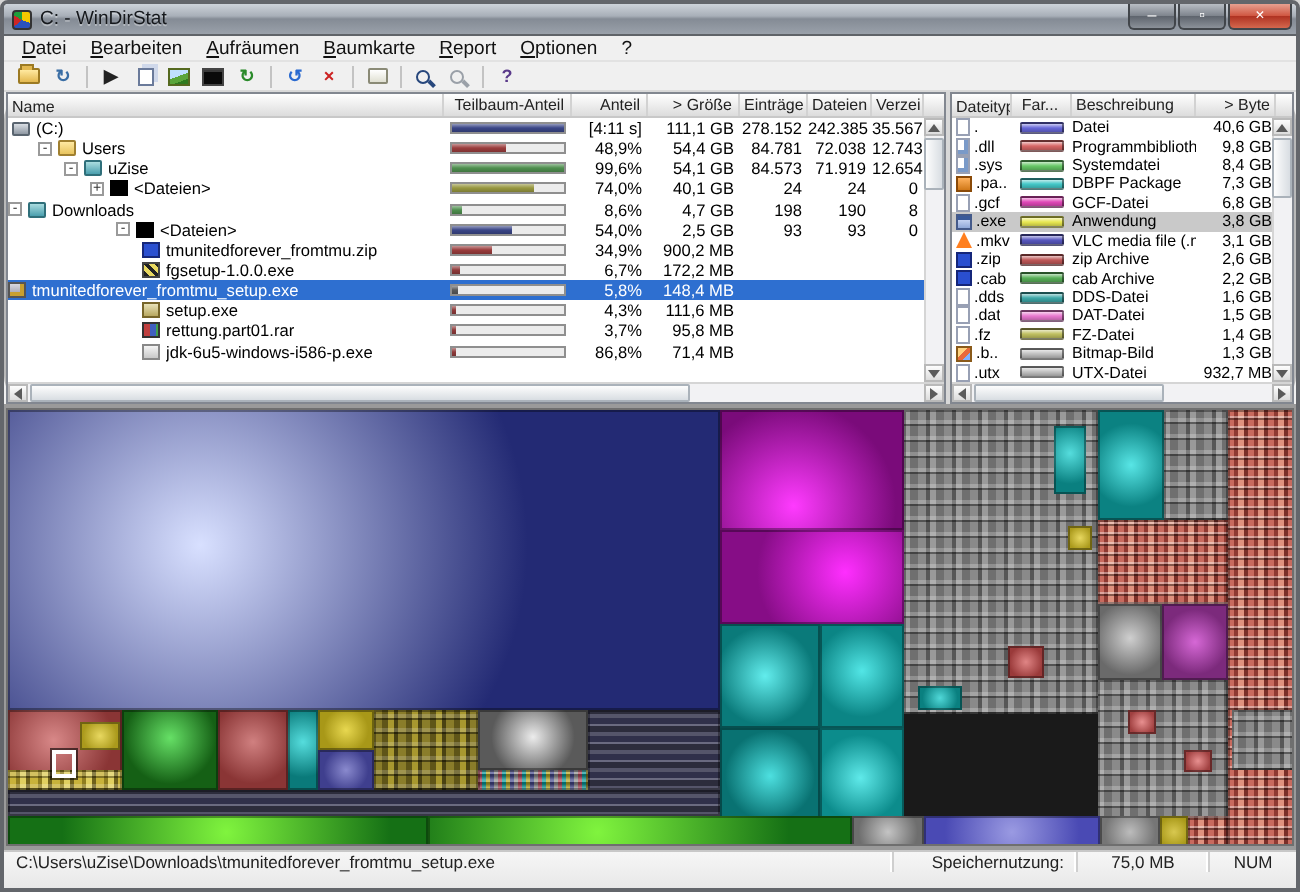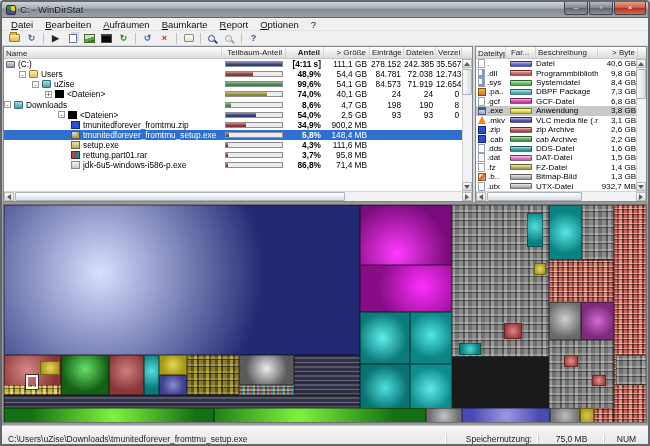--- a/index.html
+++ b/index.html
@@ -32,21 +32,21 @@
   .sh-folder-open::before{content:"";position:absolute;top:-3px;left:0;width:5px;height:2px;background:#e3b84e;border:1px solid #9c7a22;border-bottom:none;}
   .sh-folder-white{width:10px;height:8px;background:linear-gradient(#ffffff,#e0e0d2);border:1px solid #8a8a76;border-radius:1px;}
   .sh-pages{width:8px;height:9px;background:#fff;border:1px solid #6a7a9a;box-shadow:2px -2px 0 -0px #cfd8ea;}
   .sh-image{width:11px;height:9px;border:1px solid #55691f;background:linear-gradient(160deg,#bfe0ff 0 45%,#5aa53a 45% 75%,#2f7a1f 75%);}
   .sh-cmd{width:11px;height:9px;background:#0a0a0a;border:1px solid #444;box-shadow:inset 0 1px 0 #3a3a3a;}
   .sh-mag{position:relative;width:7px;height:7px;border:1.5px solid #27477c;border-radius:50%;margin-right:2px;}
   .sh-mag::after{content:"";position:absolute;width:4px;height:1.5px;background:#27477c;transform:rotate(45deg);right:-3.5px;bottom:-1.5px;}
   .sh-mag.dim{border-color:#9aa0a8;}
   .sh-mag.dim::after{background:#9aa0a8;}
   
-  .panels{flex:0 0 156px;display:flex;background:#b9b9b9;padding:0 1px;}
+  .panels{flex:0 0 156px;display:flex;background:#b9b9b9;padding:0 1px;border-radius:14px;}
   .panel{background:#fff;border:1px solid #828790;position:relative;display:flex;flex-direction:column;}
   .panel.tree{flex:0 0 470px;}
   .splitter{flex:0 0 2px;background:#d8d8d8;}
   .panel.ext{flex:1;}
   .phead{height:12px;flex:0 0 12px;display:flex;background:linear-gradient(#ffffff,#eaeaea 60%,#dcdcdc);border-bottom:1px solid #c8c8c8;}
   .phead .c{font-size:8px;color:#222;border-right:1px solid #d2d2d2;padding:1px 3px 0 2px;text-align:right;
     white-space:nowrap;overflow:hidden;}
   .phead .c.name,.phead .c.ext,.phead .c.desc{text-align:left;}
   .rows{flex:1;position:relative;overflow:hidden;}
   .vsb{position:absolute;top:0;right:0;bottom:0;width:10px;background:#f2f2f4;border-left:1px solid #d5d5d5;}
@@ -57,21 +57,21 @@
   .tri.down{border-width:4px 3px 0 3px;border-color:#5a5a5a transparent transparent transparent;}
   .tri.left{border-width:3px 4px 3px 0;border-color:transparent #5a5a5a transparent transparent;}
   .tri.right{border-width:3px 0 3px 4px;border-color:transparent transparent transparent #5a5a5a;}
   .sb-thumb{position:absolute;background:linear-gradient(90deg,#fdfdfd,#d8dde2);border:1px solid #aab2ba;border-radius:1px;}
   .hsb .sb-thumb{background:linear-gradient(#fdfdfd,#d8dde2);}
   
   .trow{height:10.15px;display:flex;align-items:center;font-size:8.3px;color:#000;white-space:nowrap;}
   .trow .c{overflow:hidden;flex:0 0 auto;}
   .c.name{width:218px;display:flex;align-items:center;}
   .c.barc{width:64px;display:flex;justify-content:flex-end;padding-right:3px;}
-  .c.anteil{width:38px;text-align:right;padding-right:3px;font-weight:bold;}
+  .c.anteil{width:38px;text-align:right;padding-right:3px;}
   .c.size{width:46px;text-align:right;padding-right:3px;}
   .c.ent{width:34px;text-align:right;padding-right:3px;}
   .c.files{width:32px;text-align:right;padding-right:3px;}
   .c.dirs{width:26px;text-align:right;padding-right:3px;}
   .trow.sel{background:#2e6fd0;color:#fff;}
   .exp{width:7px;height:7px;border:1px solid #9a9a9a;background:#fff;color:#333;font-size:7px;line-height:5px;text-align:center;margin-right:3px;flex:0 0 auto;}
   .lbl{overflow:hidden;text-overflow:ellipsis;}
   .track{width:58px;height:6px;background:#ececec;border:1px solid #8f8f8f;display:block;overflow:hidden;}
   .fill{display:block;height:100%;background-image:linear-gradient(rgba(255,255,255,.45),rgba(255,255,255,0) 50%,rgba(0,0,0,.18));}
   
@@ -120,21 +120,21 @@
     repeating-linear-gradient(90deg,#c8b23a 0 4px,#8f7d1f 4px 6px,#e0cf60 6px 9px,#6f611a 9px 11px);}
   .tm-mosaic-olive{background:
     repeating-linear-gradient(0deg,rgba(0,0,0,.45) 0 1px,rgba(255,255,255,.18) 1px 3px,rgba(0,0,0,0) 3px 7px),
     repeating-linear-gradient(90deg,#8a7d2a 0 4px,#5f5518 4px 7px,#a8982f 7px 10px,#4a4212 10px 12px);}
   .tm-speckle-color{background:
     repeating-linear-gradient(0deg,rgba(255,255,255,.3) 0 1px,rgba(0,0,0,.3) 3px 4px),
     repeating-linear-gradient(90deg,#b04458 0 2px,#0a9a9a 2px 4px,#b8a820 4px 6px,#44468a 6px 8px,#8f8f8f 8px 10px);}
   .tm-hstrips{background:repeating-linear-gradient(0deg,#55556a 0 2px,#2c2c3c 2px 5px,#6a6a80 5px 6px,#30304a 6px 9px);}
   .tm-sel{border:2px solid #ffffff;box-shadow:0 0 0 1px rgba(0,0,0,.6);background:transparent;}
   
-  .statusbar{flex:1;display:flex;align-items:flex-end;background:linear-gradient(#f6f6f6,#e8e8e8);
+  .statusbar{flex:1;display:flex;align-items:flex-start;background:linear-gradient(#f6f6f6,#e8e8e8);
     border-top:1px solid #c8c8c8;font-size:8.5px;color:#222;}
   .status-sec{padding:0 6px;white-space:nowrap;overflow:hidden;}
   .status-path{flex:1;text-overflow:ellipsis;}
   .status-sec.b{border-left:1px solid #cfcfcf;box-shadow:-1px 0 0 #ffffff;}
   .status-mem-label{width:92px;text-align:right;}
   .status-mem-val{width:66px;text-align:center;}
   .status-num{width:44px;text-align:center;}
 </style>
 </head>
 <body>
@@ -330,22 +330,38 @@
               <span class="track">
                 <span class="fill" style="width: 35%; background-color: rgb(154, 60, 60);"></span>
               </span>
             </div>
             <div class="c anteil">34,9%</div>
             <div class="c size">900,2 MB</div>
             <div class="c ent"></div>
             <div class="c files"></div>
             <div class="c dirs"></div>
           </div>
+          <div class="trow">
+            <div class="c name" style="padding-left: 67px;">
+              <span class="ti ti-checker"></span>
+              <span class="lbl">fgsetup-1.0.0.exe</span>
+            </div>
+            <div class="c barc">
+              <span class="track">
+                <span class="fill" style="width: 7%; background-color: rgb(143, 58, 58);"></span>
+              </span>
+            </div>
+            <div class="c anteil">6,7%</div>
+            <div class="c size">172,2 MB</div>
+            <div class="c ent"></div>
+            <div class="c files"></div>
+            <div class="c dirs"></div>
+          </div>
           <div class="trow sel">
-            <div class="c name" style="padding-left: 67px;">
+            <div class="c name" style="">
               <span class="ti ti-installer"></span>
               <span class="lbl">tmunitedforever_fromtmu_setup.exe</span>
             </div>
             <div class="c barc">
               <span class="track">
                 <span class="fill" style="width: 6%; background-color: rgb(90, 90, 90);"></span>
               </span>
             </div>
             <div class="c anteil">5,8%</div>
             <div class="c size">148,4 MB</div>

